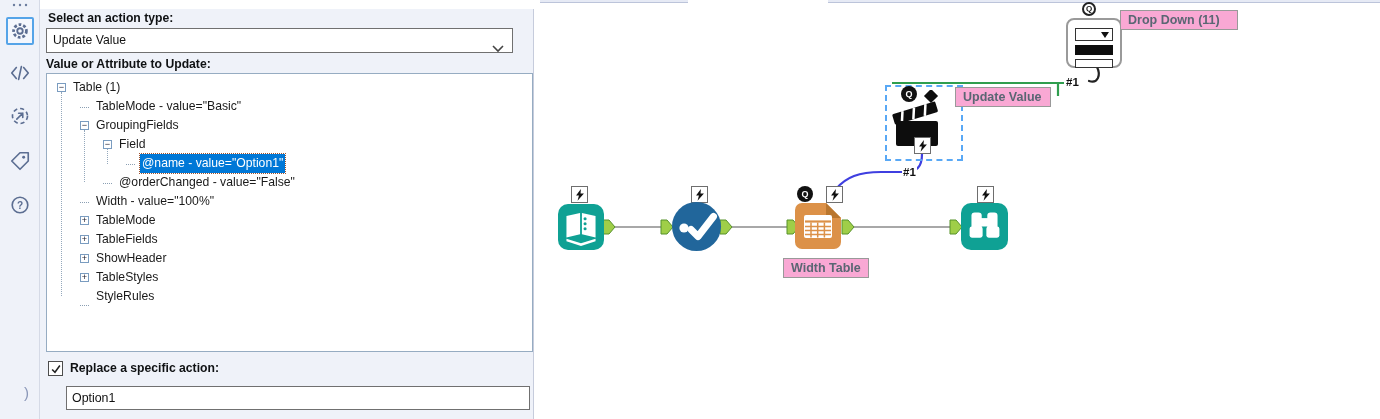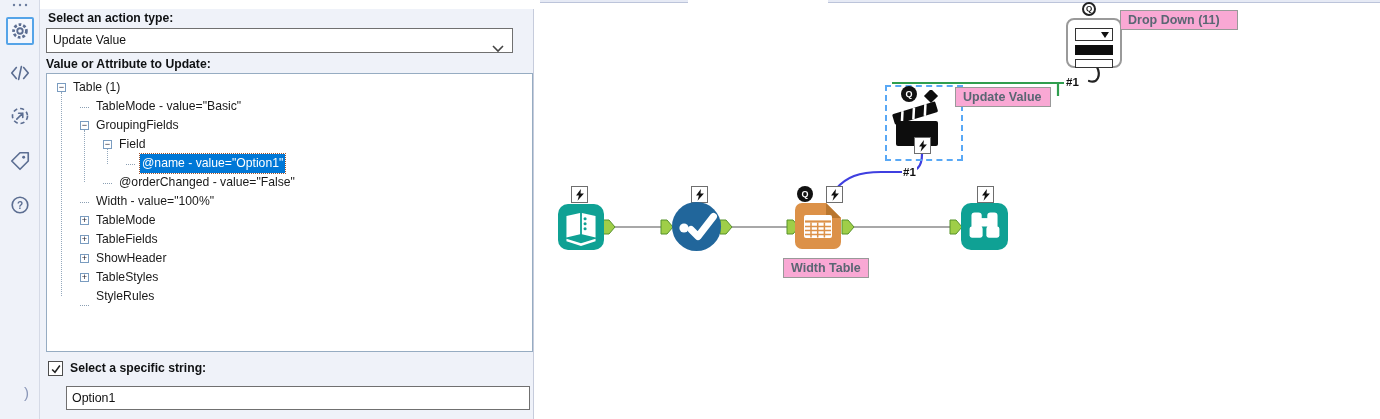--- a/index.html
+++ b/index.html
@@ -161,21 +161,21 @@
         <span class="stub"></span>
         <span class="tlabel">StyleRules</span>
       </div>
     </div>
 
   <div id="checkbox">
     <svg width="12" height="12" viewBox="0 0 14 14">
         <polyline points="2.5,7.5 5.8,10.8 11.5,3" fill="none" stroke="#222" stroke-width="1.8"></polyline>
       </svg>
   </div>
-  <div class="panel-label" style="left:30px;top:352px;">Select a specific string:</div>
+  <div class="panel-label" style="left:30px;top:352px;">Replace a specific action:</div>
   <input id="replace-input" value="Option1" style="">
   <div id="panel-bottom-line"></div>
 </div>
 
 <div id="canvas">
   <div class="topbar" style="left:6px;width:148px;"></div>
   <div class="topbar" style="left:294px;width:552px;"></div>
 
   <svg id="wires">
 

